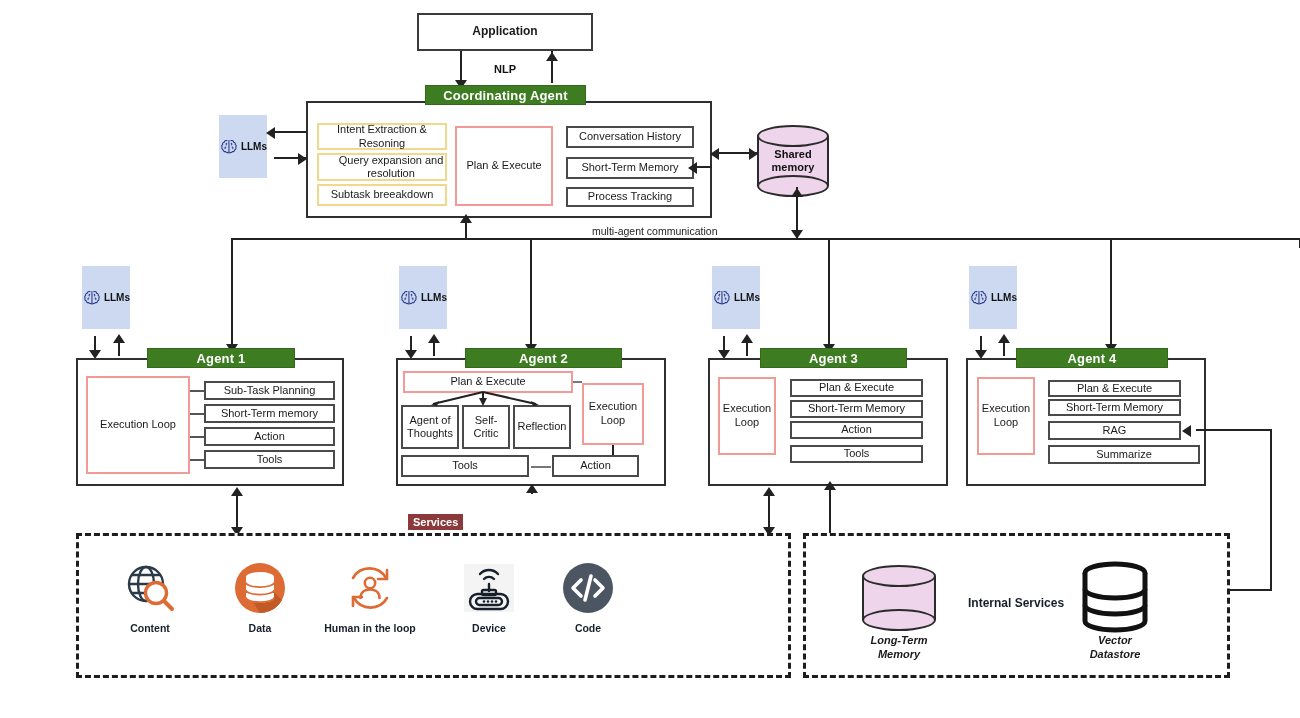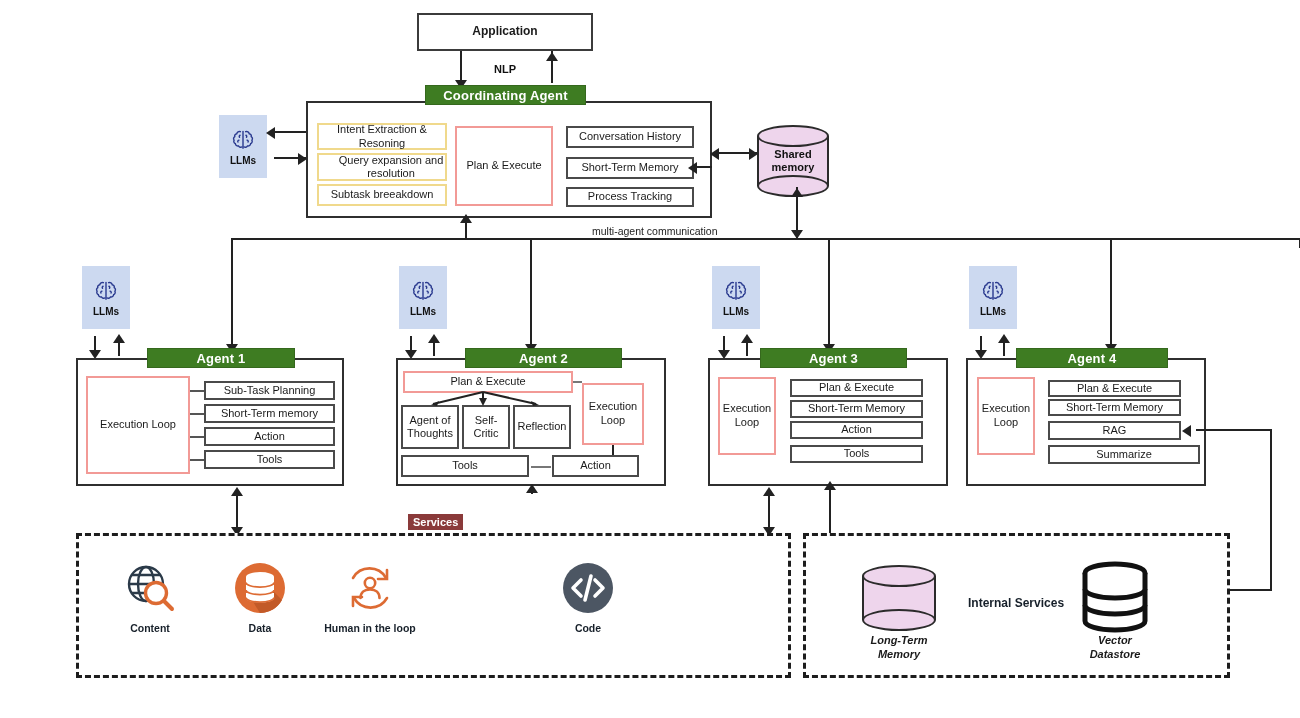--- a/index.html
+++ b/index.html
@@ -30,21 +30,21 @@
   .lnv{width:2px;}
 
   
   .ar{position:absolute;width:0;height:0;}
   .ar-d{border-left:6px solid transparent;border-right:6px solid transparent;border-top:9px solid #222;}
   .ar-u{border-left:6px solid transparent;border-right:6px solid transparent;border-bottom:9px solid #222;}
   .ar-l{border-top:6px solid transparent;border-bottom:6px solid transparent;border-right:9px solid #222;}
   .ar-r{border-top:6px solid transparent;border-bottom:6px solid transparent;border-left:9px solid #222;}
 
   
-  .llm{background:#ccd9f0;display:flex;flex-direction:column;align-items:center;
+  .llm{background:#ccd9f0;display:flex;flex-direction:row;align-items:center;
        justify-content:center;gap:2px;}
   .llm .cap{font-size:10px;font-weight:bold;color:#111;}
 
   
   .cyl{position:absolute;}
   .cyl .body{position:absolute;left:0;right:0;top:11px;bottom:11px;background:#eed5ec;
        border-left:2px solid #2b2b2b;border-right:2px solid #2b2b2b;}
   .cyl .top{position:absolute;left:0;right:0;top:0;height:22px;border-radius:50%;
        background:#eed5ec;border:2px solid #2b2b2b;box-sizing:border-box;}
   .cyl .bot{position:absolute;left:0;right:0;bottom:0;height:22px;border-radius:50%;
@@ -409,20 +409,42 @@
           <path d="M44 8v9h-9"></path>
           <path d="M10 44v-9h9"></path>
           <circle cx="27" cy="21" r="5.2"></circle>
           <path d="M17.5 36c0-5.6 4.3-8.6 9.5-8.6s9.5 3 9.5 8.6"></path>
         </g>
       </svg>
     </div>
     <div class="cap">Human in the loop</div>
   </div>
 
+  <div class="svc" style="left:434px;top:560px;">
+    <div class="svc-ico">
+      <svg width="54" height="52" viewBox="0 0 54 52">
+        <rect x="2" y="2" width="50" height="48" fill="#f4f4f4"></rect>
+        <g fill="none" stroke="#17202a" stroke-width="2.4" stroke-linecap="round">
+          <path d="M18 12a12 12 0 0 1 18 0"></path>
+          <path d="M22 17a7 7 0 0 1 10 0"></path>
+          <path d="M27 22v7"></path>
+          <rect x="20" y="28" width="14" height="5" rx="1.5"></rect>
+          <rect x="8" y="32" width="38" height="15" rx="7.5"></rect>
+          <rect x="14" y="36" width="26" height="7" rx="3.5"></rect>
+        </g>
+        <g fill="#17202a">
+          <circle cx="22" cy="39.5" r="1.3"></circle>
+            <circle cx="26" cy="39.5" r="1.3"></circle>
+          <circle cx="30" cy="39.5" r="1.3"></circle>
+            <circle cx="34" cy="39.5" r="1.3"></circle>
+        </g>
+      </svg>
+    </div>
+    <div class="cap">Device</div>
+  </div>
 
   <div class="svc" style="left:533px;top:560px;">
     <div class="svc-ico">
       <svg width="52" height="52" viewBox="0 0 52 52">
         <circle cx="26" cy="26" r="25" fill="#4c5663"></circle>
         <g fill="none" stroke="#ffffff" stroke-width="3.6" stroke-linecap="round" stroke-linejoin="round">
           <path d="M19 18 L11 26 L19 34"></path>
           <path d="M33 18 L41 26 L33 34"></path>
           <path d="M29 14 L23 38"></path>
         </g>

